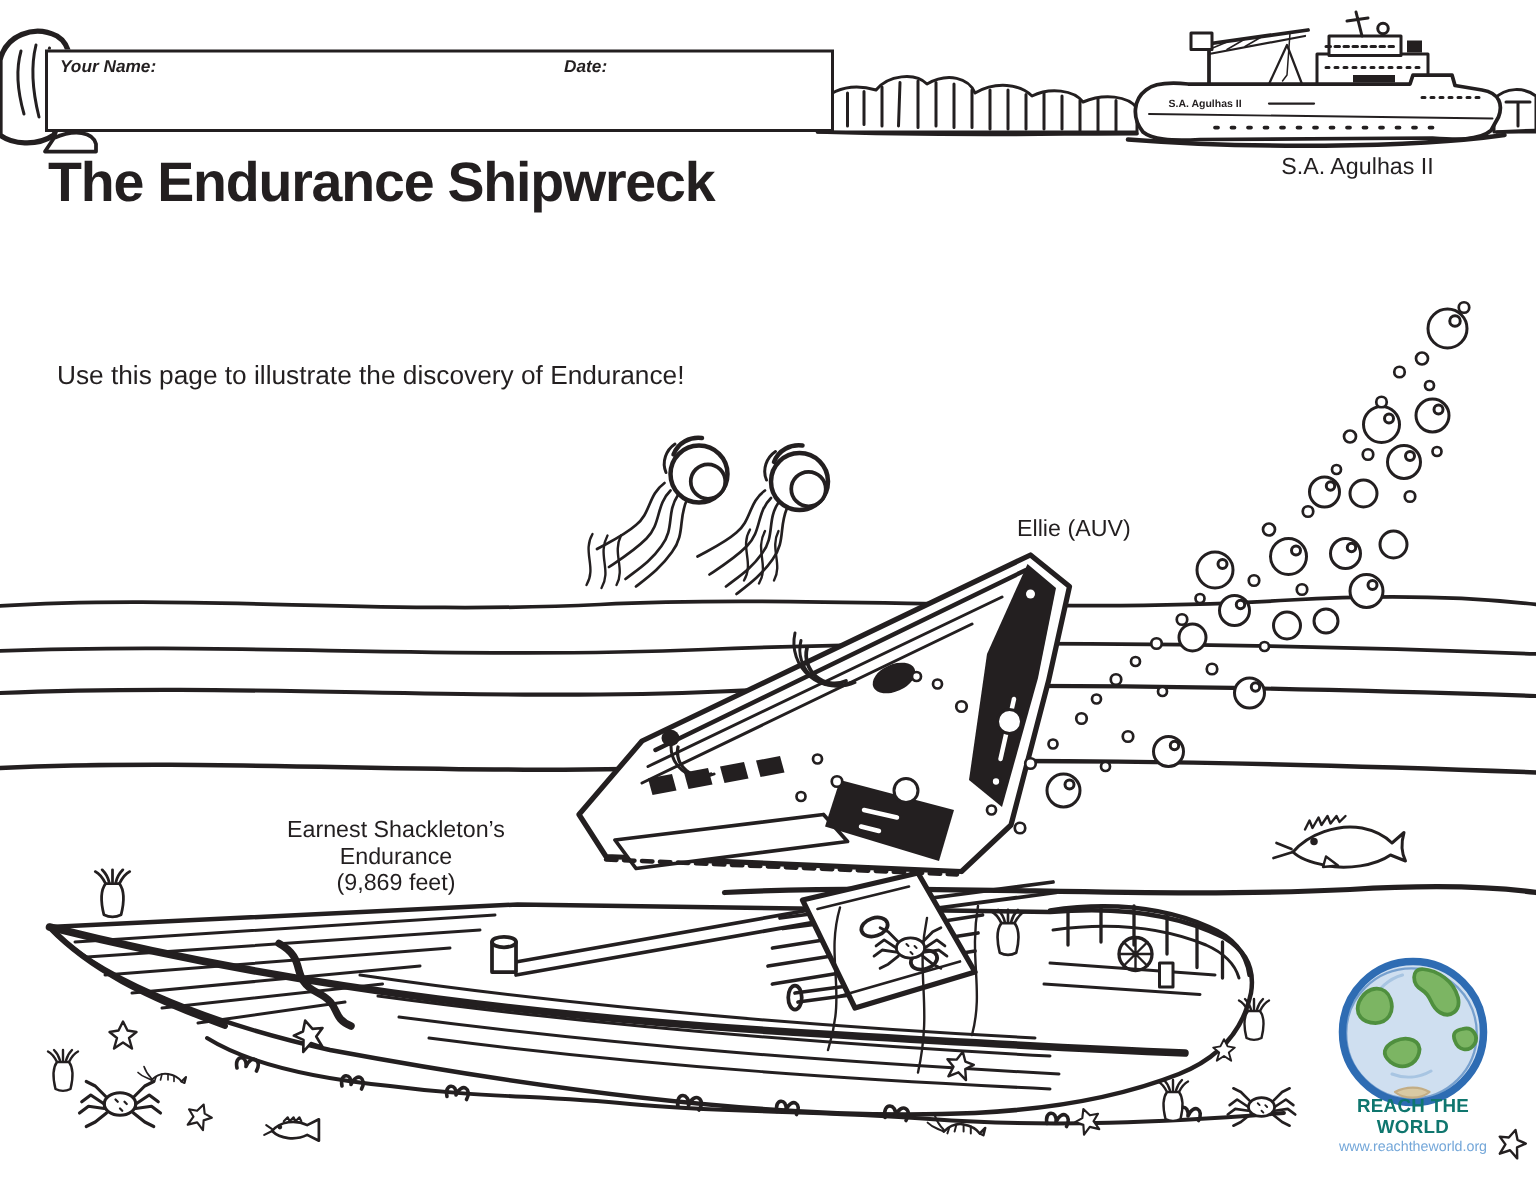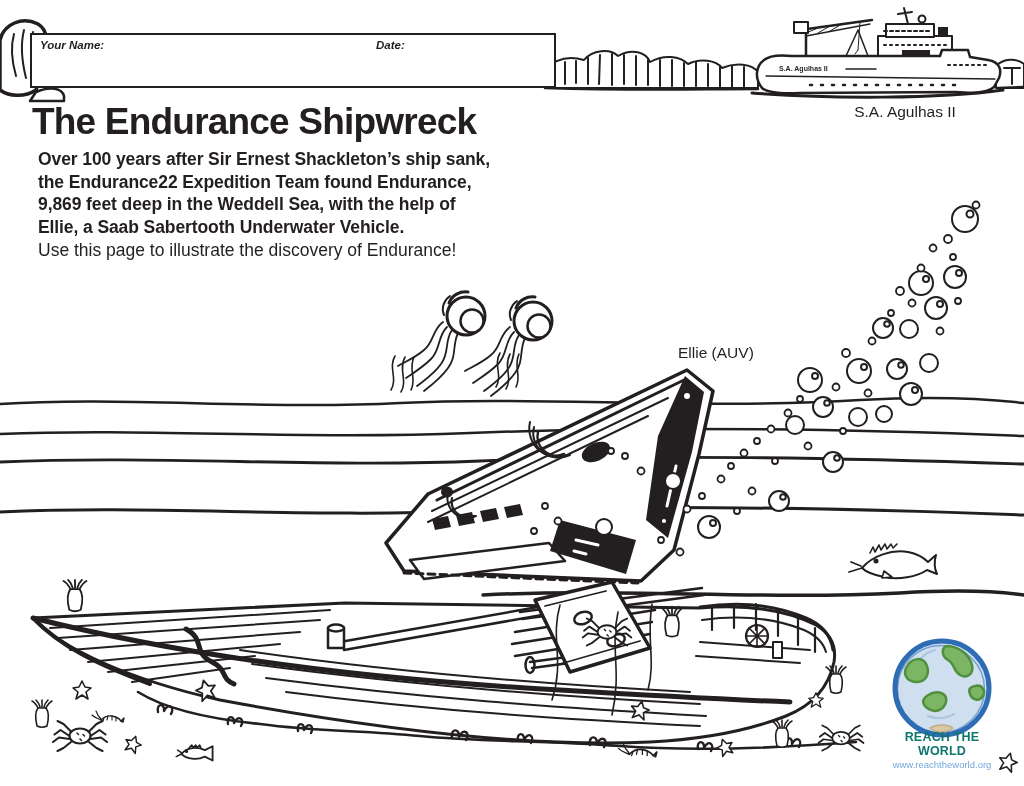--- a/index.html
+++ b/index.html
@@ -350,30 +350,29 @@
 
   <div class="abs namebox" style="left:30px;top:33px;width:526px;height:55px">
     <div class="abs fieldlbl" style="left:8px;top:3px">Your Name:</div>
     <div class="writearea" style="left:90px;top:2px;width:240px"></div>
     <div class="abs fieldlbl" style="left:344px;top:3px">Date:</div>
     <div class="writearea" style="left:382px;top:2px;width:130px"></div>
   </div>
 
   <div class="abs title" style="left:32px;top:102px">The Endurance Shipwreck</div>
 
-  <div class="abs intro" style="left:38px;top:148px;width:480px">Over 100 years after Sir Ernest Shackleton’s ship sank,
-the Endurance22 Expedition Team found Endurance,
-9,869 feet deep in the Weddell Sea, with the help of
-Ellie, a Saab Sabertooth Underwater Vehicle.</div>
 
   <div class="abs instruction" style="left:38px;top:240px;width:480px">Use this page to illustrate the discovery of Endurance!</div>
 
   <div class="abs caption center" style="left:845px;top:103px;width:120px">S.A. Agulhas II</div>
 
   <div class="abs caption" style="left:678px;top:344px">Ellie (AUV)</div>
 
+  <div class="abs caption center pre" style="left:174px;top:545px;width:180px">Earnest Shackleton’s
+Endurance
+(9,869 feet)</div>
 
   <div class="abs center" style="left:882px;top:730px;width:120px">
     <div class="logo-org">REACH THE WORLD</div>
     <div class="logo-url">www.reachtheworld.org</div>
   </div>
 
 </div>
 
 </body></html>

